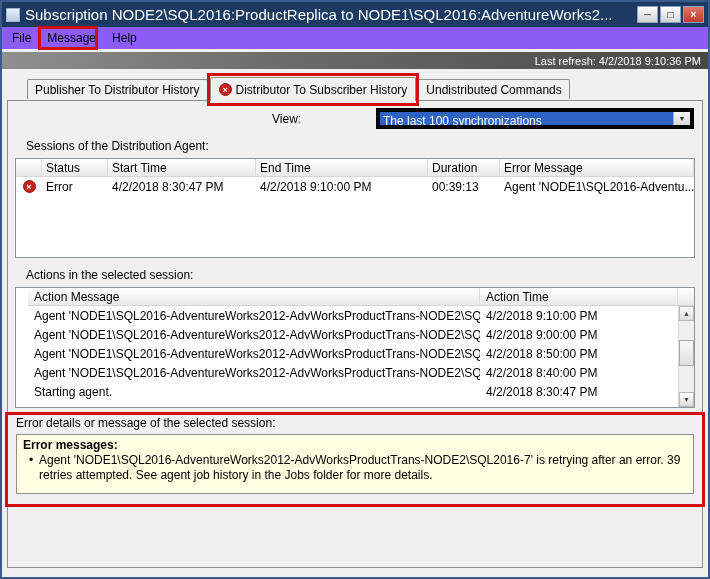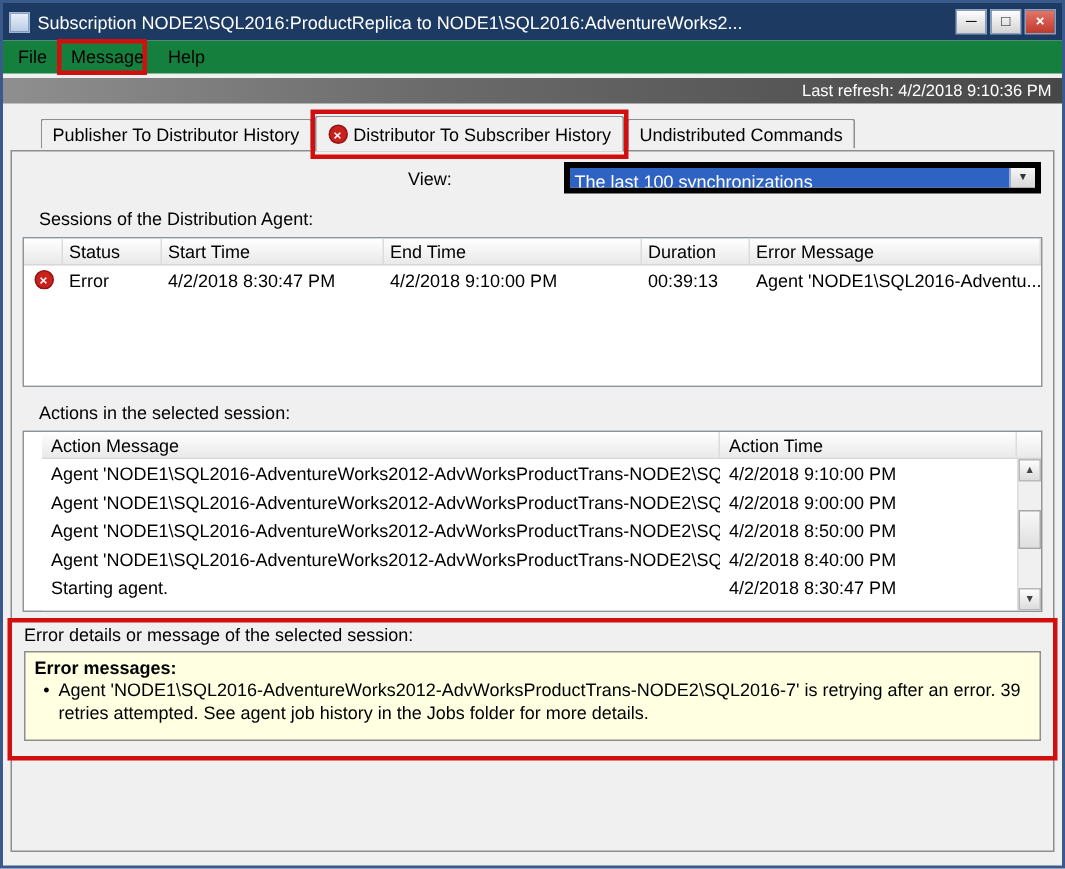--- a/index.html
+++ b/index.html
@@ -11,28 +11,28 @@
   }
   *{box-sizing:border-box;}
   body{margin:0;background:#ffffff;font-family:"Liberation Sans",sans-serif;}
   .window{
     width:710px;height:579px;position:relative;overflow:hidden;
     border:2px solid #3a5a8c;background:#f0f0f0;font-size:12px;color:#000;
   }
   
   .titlebar{height:25px;background:var(--titlebar);display:flex;align-items:center;padding:0 4px;color:#fff;}
   .win-icon{width:14px;height:14px;flex:none;border:1px solid #9db4d6;background:linear-gradient(#e8f0fa,#b9cbe4);display:inline-block;}
-  .title-text{flex:1;margin-left:5px;white-space:nowrap;overflow:hidden;font-size:12px;}
+  .title-text{flex:1;margin-left:5px;white-space:nowrap;overflow:hidden;font-size:15px;}
   .win-buttons{display:flex;gap:2px;align-items:center;flex:none;}
   .win-btn{width:21px;height:17px;display:flex;align-items:center;justify-content:center;
     background:linear-gradient(#fefefe,#d3d3d3);border:1px solid #8aa0c0;color:#111;font-size:10px;line-height:1;cursor:default;}
   .win-btn.close{background:linear-gradient(#e2766a,#bf3a2b);color:#fff;font-weight:bold;}
   .glyph{pointer-events:none;}
   
-  .menubar{height:22px;display:flex;align-items:stretch;background:#15803d;position:relative;padding-left:2px;}
+  .menubar{height:22px;display:flex;align-items:stretch;background:#8b5cf6;position:relative;padding-left:2px;}
   .menu-item{padding:4px 8px 0;white-space:nowrap;}
   .annot{position:absolute;border:3px solid var(--annotation);pointer-events:none;z-index:20;}
   .annot-action{left:36px;top:-1px;width:60px;height:24px;}
   
   .refreshbar{margin-top:3px;height:17px;background:linear-gradient(to right,#8f8f8f 0%,#6b6b6b 40%,#474747 100%);
     color:#fff;display:flex;align-items:center;justify-content:flex-end;padding-right:7px;font-size:11px;}
   
   .tabs{margin:8px 0 -1px 6px;display:flex;align-items:center;position:relative;z-index:2;height:24px;padding-left:19px;}
   .tab{background:#f0f0f0;border:1px solid #8e8e8e;border-bottom:none;border-radius:2px 2px 0 0;
     padding:3px 7px 2px;margin-right:2px;height:20px;white-space:nowrap;}

